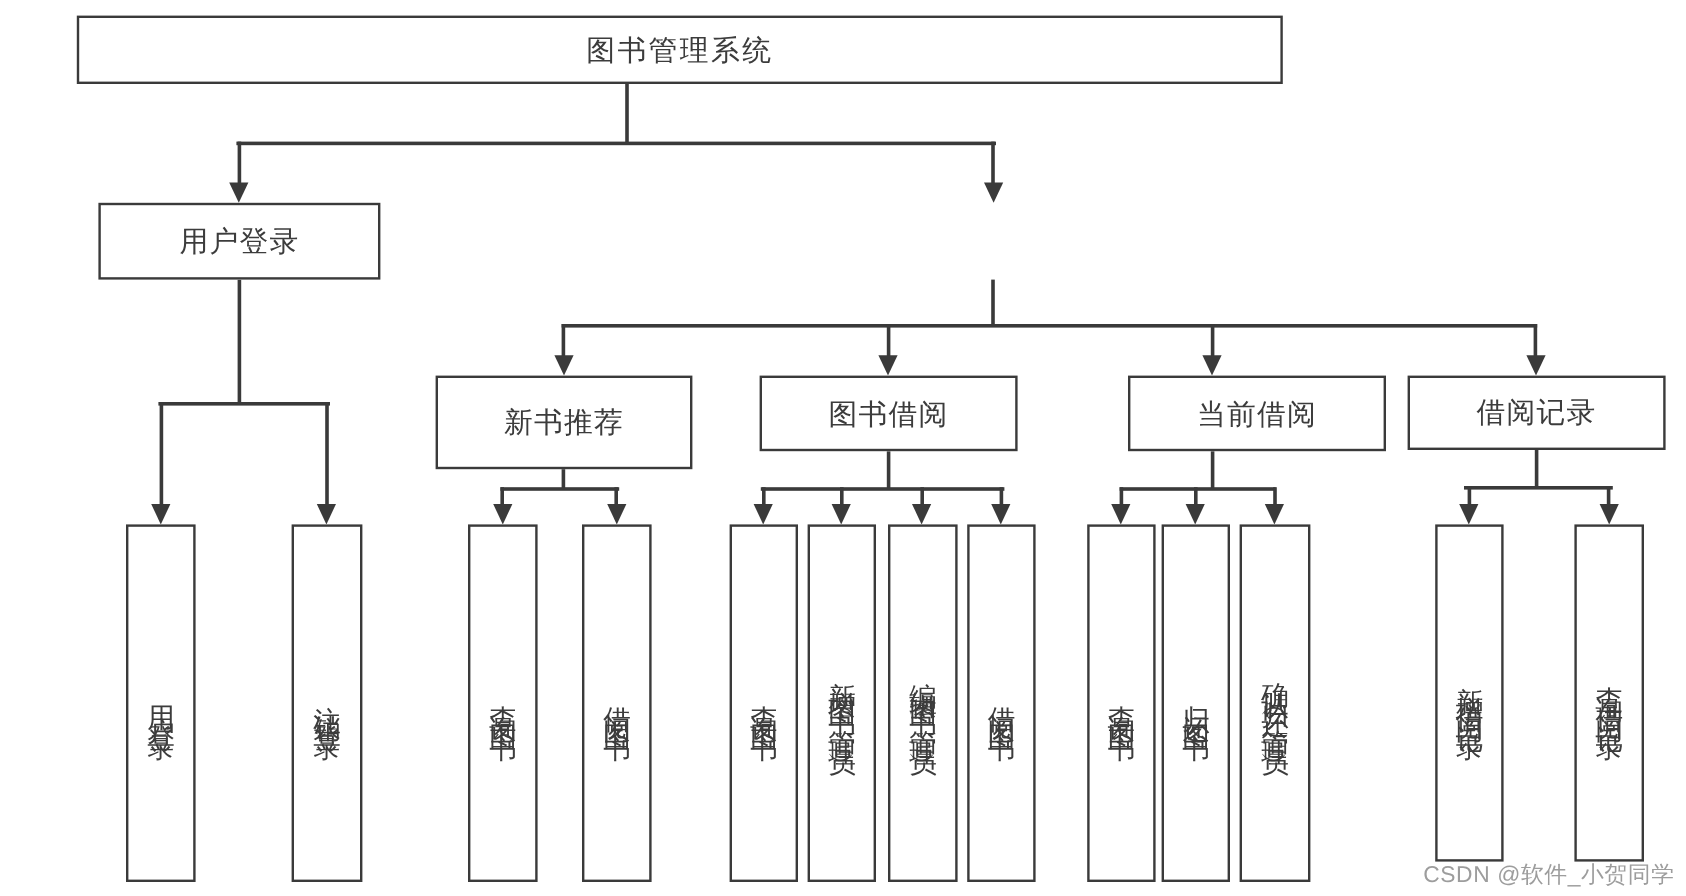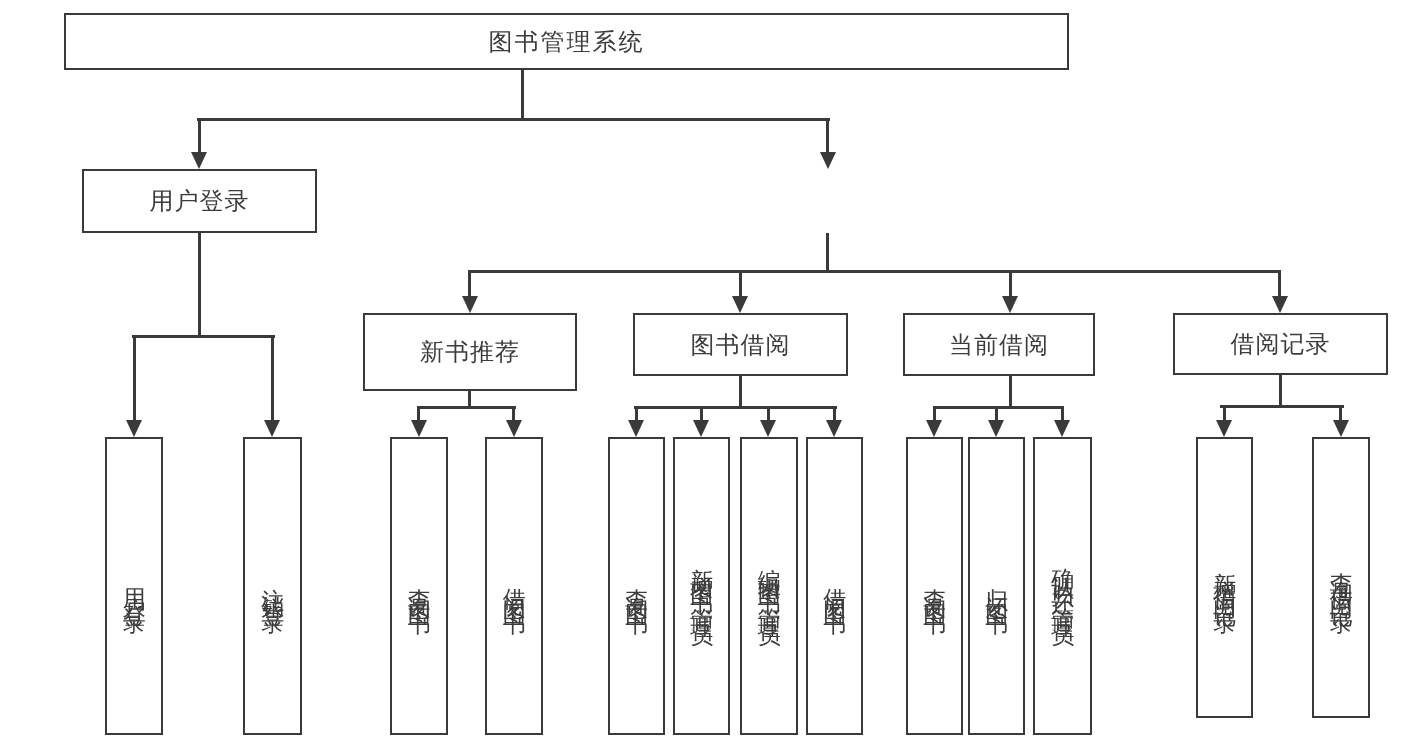--- a/index.html
+++ b/index.html
@@ -77,21 +77,21 @@
   <div class="arr" style="left:462px;top:296px"></div>
   <div class="vl" style="left:739px;top:270px;height:28px"></div>
   <div class="arr" style="left:732px;top:296px"></div>
   <div class="vl" style="left:1009px;top:270px;height:28px"></div>
   <div class="arr" style="left:1002px;top:296px"></div>
   <div class="vl" style="left:1278px;top:270px;height:28px"></div>
   <div class="arr" style="left:1272px;top:296px"></div>
 
   <div class="box mid-lbl" style="left:363px;top:313px;width:214px;height:78px">新书推荐</div>
   <div class="box mid-lbl" style="left:633px;top:313px;width:215px;height:63px">图书借阅</div>
-  <div class="box mid-lbl" style="left:903px;top:313px;width:192px;height:63px">当前借阅</div>
+  <div class="box mid-lbl" style="left:940px;top:313px;width:215px;height:63px">当前借阅</div>
   <div class="box mid-lbl" style="left:1173px;top:313px;width:215px;height:62px">借阅记录</div>
 
   <div class="vl" style="left:468px;top:376px;height:32px"></div>
   <div class="hl" style="left:417px;top:406px;width:99px"></div>
   <div class="vl" style="left:417px;top:406px;height:16px"></div>
   <div class="arr" style="left:411px;top:420px"></div>
   <div class="vl" style="left:512px;top:406px;height:16px"></div>
   <div class="arr" style="left:506px;top:420px"></div>
 
   <div class="vl" style="left:739px;top:376px;height:32px"></div>
@@ -158,14 +158,15 @@
     <span>确认归还（管理员）</span>
   </div>
 
   <div class="box vbox" style="left:1196px;top:437px;width:57px;height:281px">
     <span>新增借阅记录</span>
   </div>
   <div class="box vbox" style="left:1312px;top:437px;width:58px;height:281px">
     <span>查询借阅记录</span>
   </div>
 
+  <div class="watermark">CSDN @软件_小贺同学</div>
 
 </div>
 
 </body></html>

